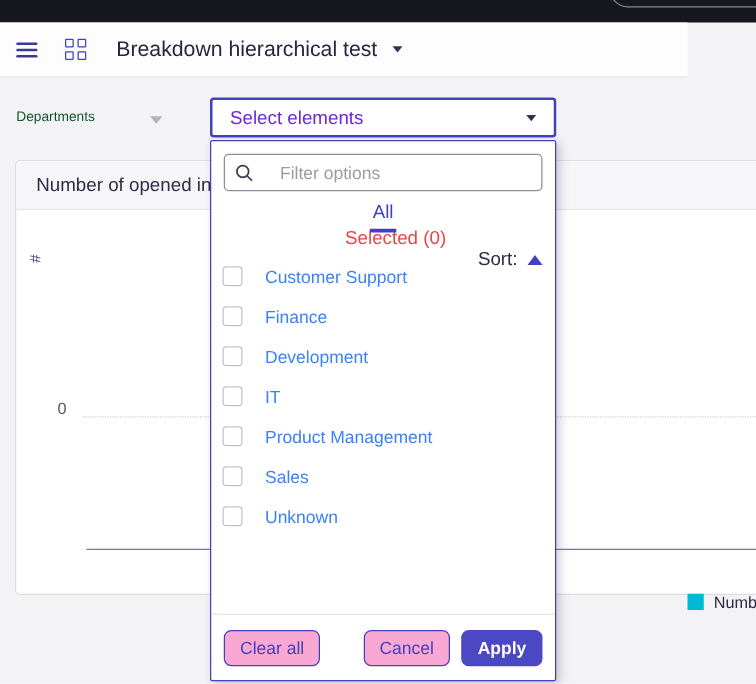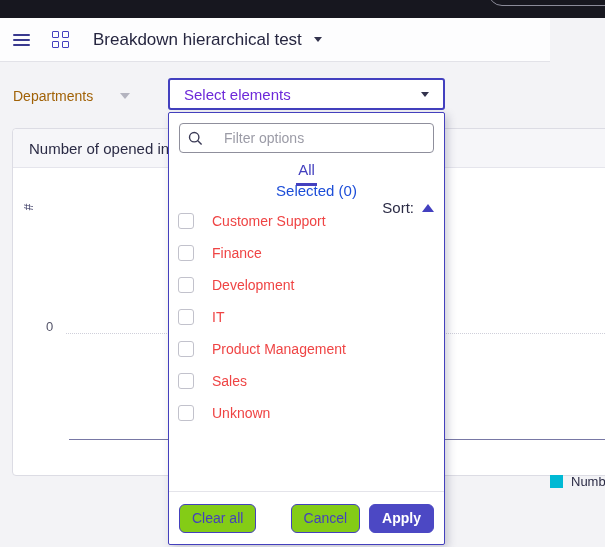--- a/index.html
+++ b/index.html
@@ -39,21 +39,21 @@
   .grid-icon div { border: 1.5px solid #4340bf; border-radius: 1px; }
   .header-title { margin-left: 24px; font-size: 17px; font-weight: 500; color: #262640; }
   .caret-down {
     width: 0; height: 0; border-left: 4px solid transparent; border-right: 4px solid transparent;
     border-top: 5px solid #33334d; display: inline-block;
   }
   .header .caret-down { margin-left: 12px; cursor: pointer; }
 
   
   .breakdown-label {
-    position: absolute; left: 13px; top: 88px; font-size: 14px; color: #a16207;
+    position: absolute; left: 13px; top: 88px; font-size: 11px; color: #14532d;
   }
   .breakdown-caret {
     position: absolute; left: 120px; top: 93px;
     border-left: 5px solid transparent; border-right: 5px solid transparent;
     border-top: 6px solid #b3b3bf; width: 0; height: 0;
   }
   .select-box {
     position: absolute; left: 168px; top: 78px; width: 277px; height: 32px;
     background: #fff; border: 2px solid #4340bf; border-radius: 3px;
     display: flex; align-items: center; font-size: 15px; color: #6d28d9;
@@ -110,47 +110,47 @@
   .filter-input::placeholder { color: #9b9ba6; }
 
   .tabs-row {
     display: flex; align-items: center; height: 36px; margin: 4px 10px 0 10px;
     font-size: 15px; position: relative; flex-direction: column;
   }
   .tab-all { color: #4340bf; position: relative; padding-bottom: 8px; top: 4px; cursor: pointer; }
   .tab-all::after {
     content: ""; position: absolute; left: -2px; right: -2px; bottom: 0; height: 3px; background: #4340bf;
   }
-  .tab-selected { margin-left: 20px; color: #1d4ed8; cursor: pointer; }
+  .tab-selected { margin-left: 20px; color: #ef4444; cursor: pointer; }
   .sort-group { margin-left: auto; display: flex; align-items: center; cursor: pointer; }
   .sort-label { color: #2b2b45; margin-right: 8px; }
   .sort-arrow-up {
     width: 0; height: 0; border-left: 6px solid transparent; border-right: 6px solid transparent;
     border-bottom: 8px solid #4340bf;
   }
 
   .options-list { margin-top: 12px; }
   .option-row {
     display: flex; align-items: center; height: 32px; padding-left: 9px; cursor: pointer;
   }
   .checkbox {
     width: 16px; height: 16px; border: 1px solid #c2c2cc; border-radius: 3px; background: #fff;
     flex: 0 0 auto;
   }
-  .option-label { margin-left: 18px; font-size: 14px; color: #ef4444; }
+  .option-label { margin-left: 18px; font-size: 14px; color: #3b82f6; }
 
   .dropdown-footer {
     margin-top: auto; border-top: 1px solid #e4e4ea; height: 53px;
     display: flex; align-items: center; padding: 0 10px;
   }
   .btn {
     height: 29px; border-radius: 6px; font-size: 14px; font-family: inherit;
     display: flex; align-items: center; padding: 0 12px; cursor: pointer;
   }
-  .btn-outline { background: #84cc16; border: 1px solid #4440bd; color: #4440bd; }
+  .btn-outline { background: #f9a8d4; border: 1px solid #4440bd; color: #4440bd; }
   .btn-filled { background: #4c48c4; border: 1px solid #4c48c4; color: #fff; font-weight: bold; }
   .btn-cancel { margin-left: auto; }
   .btn-apply { margin-left: 9px; }
 </style>
 </head>
 <body>
 
 <div class="topbar">
   <div class="topbar-search-pill"></div>
 </div>

